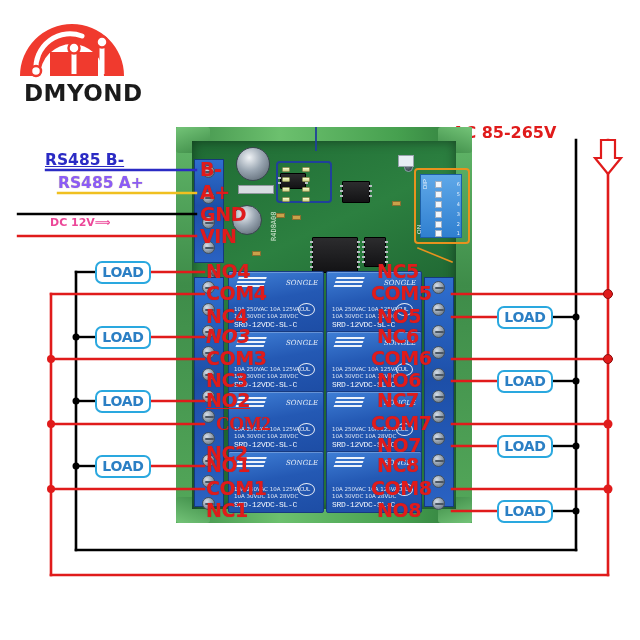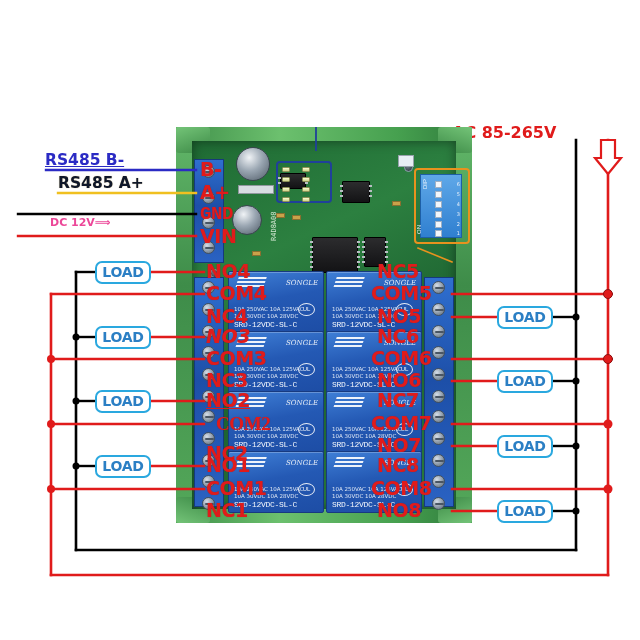--- a/index.html
+++ b/index.html
@@ -26,21 +26,21 @@
   
   .load{position:absolute;width:56px;height:23px;border:2.5px solid #2aa8df;
         border-radius:7px;background:#fff;color:#2b7fc4;font-weight:bold;
         font-size:14px;line-height:19px;text-align:center;letter-spacing:-.2px;
         font-family:"DejaVu Sans",sans-serif;box-sizing:border-box;}
 
   
   .cal{position:absolute;font-weight:bold;font-size:15.5px;white-space:nowrap;
        font-family:"DejaVu Sans",sans-serif;}
   #lbl-b{color:#2b2bc4;}
-  #lbl-a{color:#0f172a;text-shadow:0 0 1px rgba(150,110,0,.5);}
+  #lbl-a{color:#8b5cf6;text-shadow:0 0 1px rgba(150,110,0,.5);}
   #lbl-dc12{color:#ec4899;font-size:11px;}
   #lbl-hv{position:absolute;color:#e01b1b;font-weight:bold;font-size:16px;
           text-align:left;line-height:20px;white-space:nowrap;
           font-family:"DejaVu Sans",sans-serif;}
 
   
   #board{position:absolute;left:176px;top:127px;width:296px;height:396px;}
   .rail{position:absolute;background:linear-gradient(90deg,#3f8f49,#6cc06e 35%,#46a04f 75%,#2f7a3c);}
   #rail-top{left:0;top:0;width:296px;height:18px;border-radius:2px;}
   #rail-bot{left:0;top:378px;width:296px;height:18px;border-radius:2px;}
@@ -122,20 +122,34 @@
   .smd{position:absolute;background:#c9a24a;border:1px solid #8a6f2f;box-sizing:border-box;}
   .hole{position:absolute;width:9px;height:9px;border-radius:50%;
        background:radial-gradient(circle at 40% 35%,#6f7b88,#2a3139);
        border:1px solid #8fa0ae;box-sizing:border-box;}
 </style>
 </head>
 <body>
 
 <div id="stage">
 
+  <div id="logo">
+    <svg width="130" height="70" viewBox="0 0 130 70">
+      <path d="M8 66 A52 52 0 0 1 112 66 L92 66 A32 32 0 0 0 28 66 Z" fill="#f03a2e"></path>
+      <path d="M38 66 A24 24 0 0 1 86 66 L68 66 A6 6 0 0 0 56 66 Z" fill="#f03a2e"></path>
+      <rect x="38" y="42" width="48" height="24" fill="#f03a2e"></rect>
+      <path d="M24 60 A34 34 0 0 1 70 26" fill="none" stroke="#ffffff" stroke-width="5" stroke-linecap="round"></path>
+      <circle cx="24" cy="61" r="5" fill="#ffffff" stroke="#f03a2e" stroke-width="2.5"></circle>
+      <path d="M62 64 L62 40" fill="none" stroke="#ffffff" stroke-width="5"></path>
+      <circle cx="62" cy="38" r="5.5" fill="#ffffff" stroke="#f03a2e" stroke-width="2.5"></circle>
+      <path d="M90 64 L90 34" fill="none" stroke="#ffffff" stroke-width="5"></path>
+      <circle cx="90" cy="32" r="5.5" fill="#ffffff" stroke="#f03a2e" stroke-width="2.5"></circle>
+    </svg>
+    <div class="logo-text">DMYOND</div>
+  </div>
 
   <div id="lbl-hv" style="left:452px;top:103px;">
     <br>
     <span>AC 85-265V</span>
   </div>
 
   <div class="cal" id="lbl-b" style="left:45px;top:151px;text-decoration:underline;">RS485 B-</div>
   <div class="cal" id="lbl-a" style="left:58px;top:174px;">RS485 A+</div>
   <div class="cal" id="lbl-dc12" style="left:50px;top:216px;">
     <span>DC 12V</span><span>⟹</span>
@@ -398,16 +412,16 @@
   <div class="load" style="left:95px;top:390px;">LOAD</div>
   <div class="load" style="left:95px;top:455px;">LOAD</div>
 
   <div class="load" style="left:497px;top:306px;">LOAD</div>
   <div class="load" style="left:497px;top:370px;">LOAD</div>
   <div class="load" style="left:497px;top:435px;">LOAD</div>
   <div class="load" style="left:497px;top:500px;">LOAD</div>
 
   <div class="term" style="left:200px;top:160px;">B-</div>
   <div class="term" style="left:200px;top:183px;">A+</div>
-  <div class="term" style="left:200px;top:205px;font-family:Liberation Mono, monospace;">GND</div>
+  <div class="term" style="left:200px;top:205px;">GND</div>
   <div class="term" style="left:200px;top:227px;">VIN</div>
 
 </div>
 
 </body></html>

